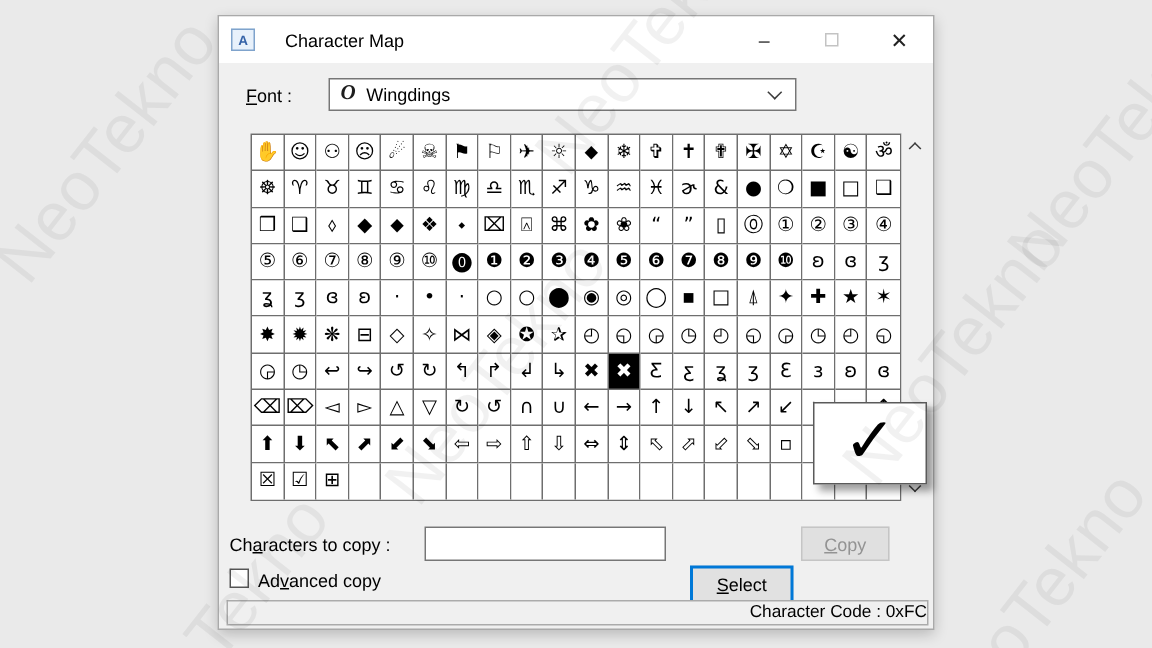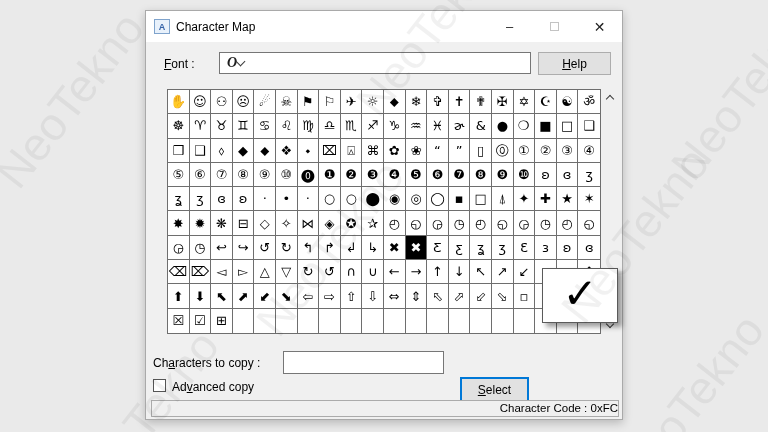--- a/index.html
+++ b/index.html
@@ -26,21 +26,21 @@
   .titlebar {
     position:absolute; left:0; top:0; width:100%; height:31px;
     background:#ffffff; display:flex; align-items:center;
   }
   .charmap-icon {
     width:16px; height:15px; margin-left:8px; flex:0 0 auto;
     border:1px solid #7fa3cc; background:#e8f1fb;
     display:flex; align-items:center; justify-content:center;
     font-size:9px; font-weight:bold; color:#3563a8;
   }
-  .title-text { margin-left:6px; font-size:12px;text-align:right; }
+  .title-text { margin-left:20px; font-size:12px;text-align:right; }
   .win-buttons { position:absolute; right:0; top:0; height:31px; display:flex; }
   .win-btn {
     width:45px; height:31px; display:flex; align-items:center; justify-content:center;
     font-size:13px; color:#222;
   }
   .max-box { width:9px; height:9px; border:1px solid #c3c3c3; }
   .close-glyph { font-size:14px; }
   
   .label-12 { position:absolute; font-size:12px; }
   .u { text-decoration:underline; }
@@ -141,26 +141,24 @@
         <span class="max-box"></span>
       </div>
       <div class="win-btn close-glyph">✕</div>
     </div>
   </div>
 
   <div class="label-12" style="left:18px; top:46px;"><span></span><span class="u">F</span><span>ont :</span></div>
 
   <div class="font-combo">
     <span class="ot-icon">O</span>
+    <span class="combo-value">Wingdings</span>
     <span class="chev chev-down"></span>
   </div>
 
-  <button class="btn help-btn">
-      <span><span></span><span class="u">H</span><span>elp</span></span>
-    </button>
 
   <div class="char-grid">
       <div class="cell">✋</div>
       <div class="cell">☺</div>
       <div class="cell">⚇</div>
       <div class="cell">☹</div>
       <div class="cell">☄</div>
       <div class="cell">☠</div>
       <div class="cell">⚑</div>
       <div class="cell">⚐</div>
@@ -372,20 +370,23 @@
   </div>
 
   <div class="label-12" style="left:7px; top:345px;"><span>Ch</span><span class="u">a</span><span>racters to copy :</span></div>
 
   <input class="copy-input" type="text" value="" style="">
 
   <button class="btn select-btn">
       <span><span></span><span class="u">S</span><span>elect</span></span>
     </button>
 
+  <button class="btn copy-btn" disabled="">
+      <span><span></span><span class="u">C</span><span>opy</span></span>
+    </button>
 
   <span class="adv-check"></span>
   <div class="label-12" style="left:26px; top:369px;"><span>Ad</span><span class="u">v</span><span>anced copy</span></div>
 
   <div class="status-bar">
     <span>Character Code : 0xFC</span>
   </div>
 
 </div>
 

